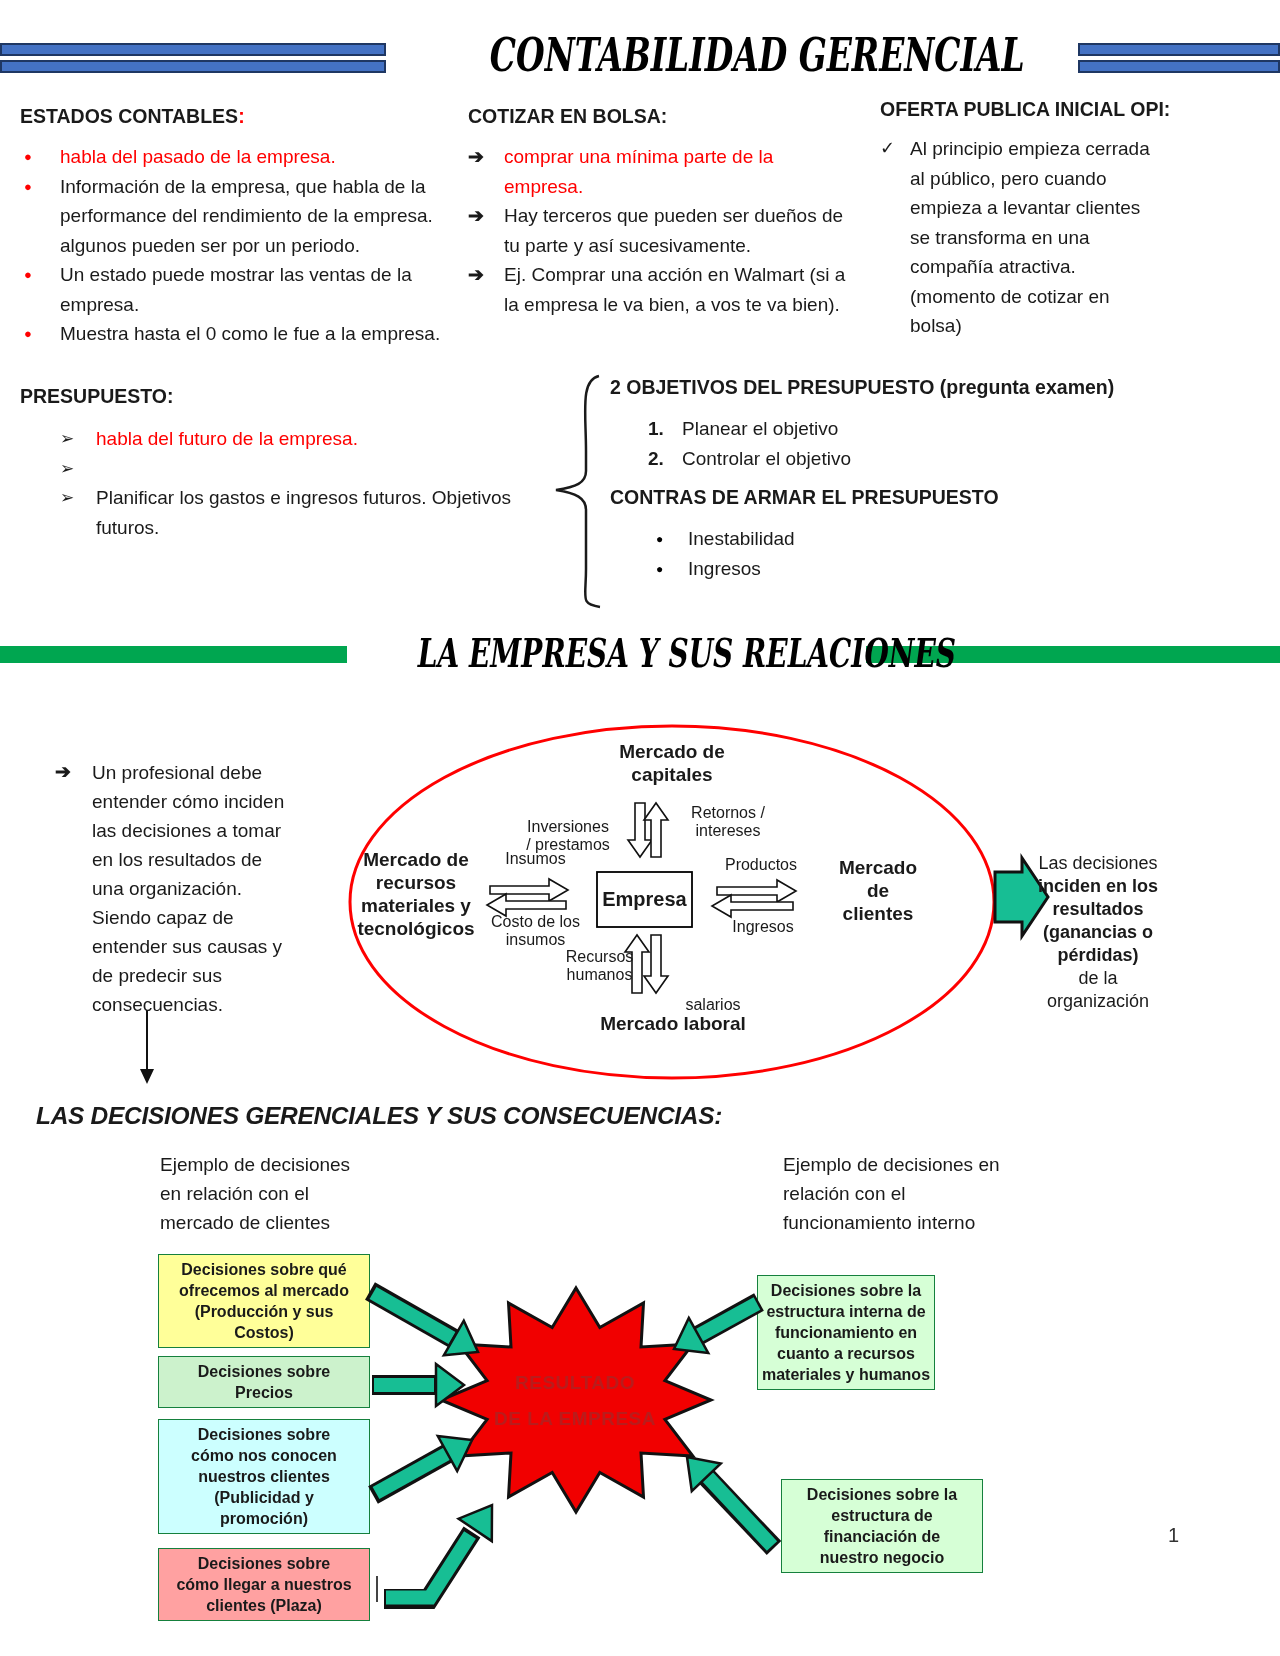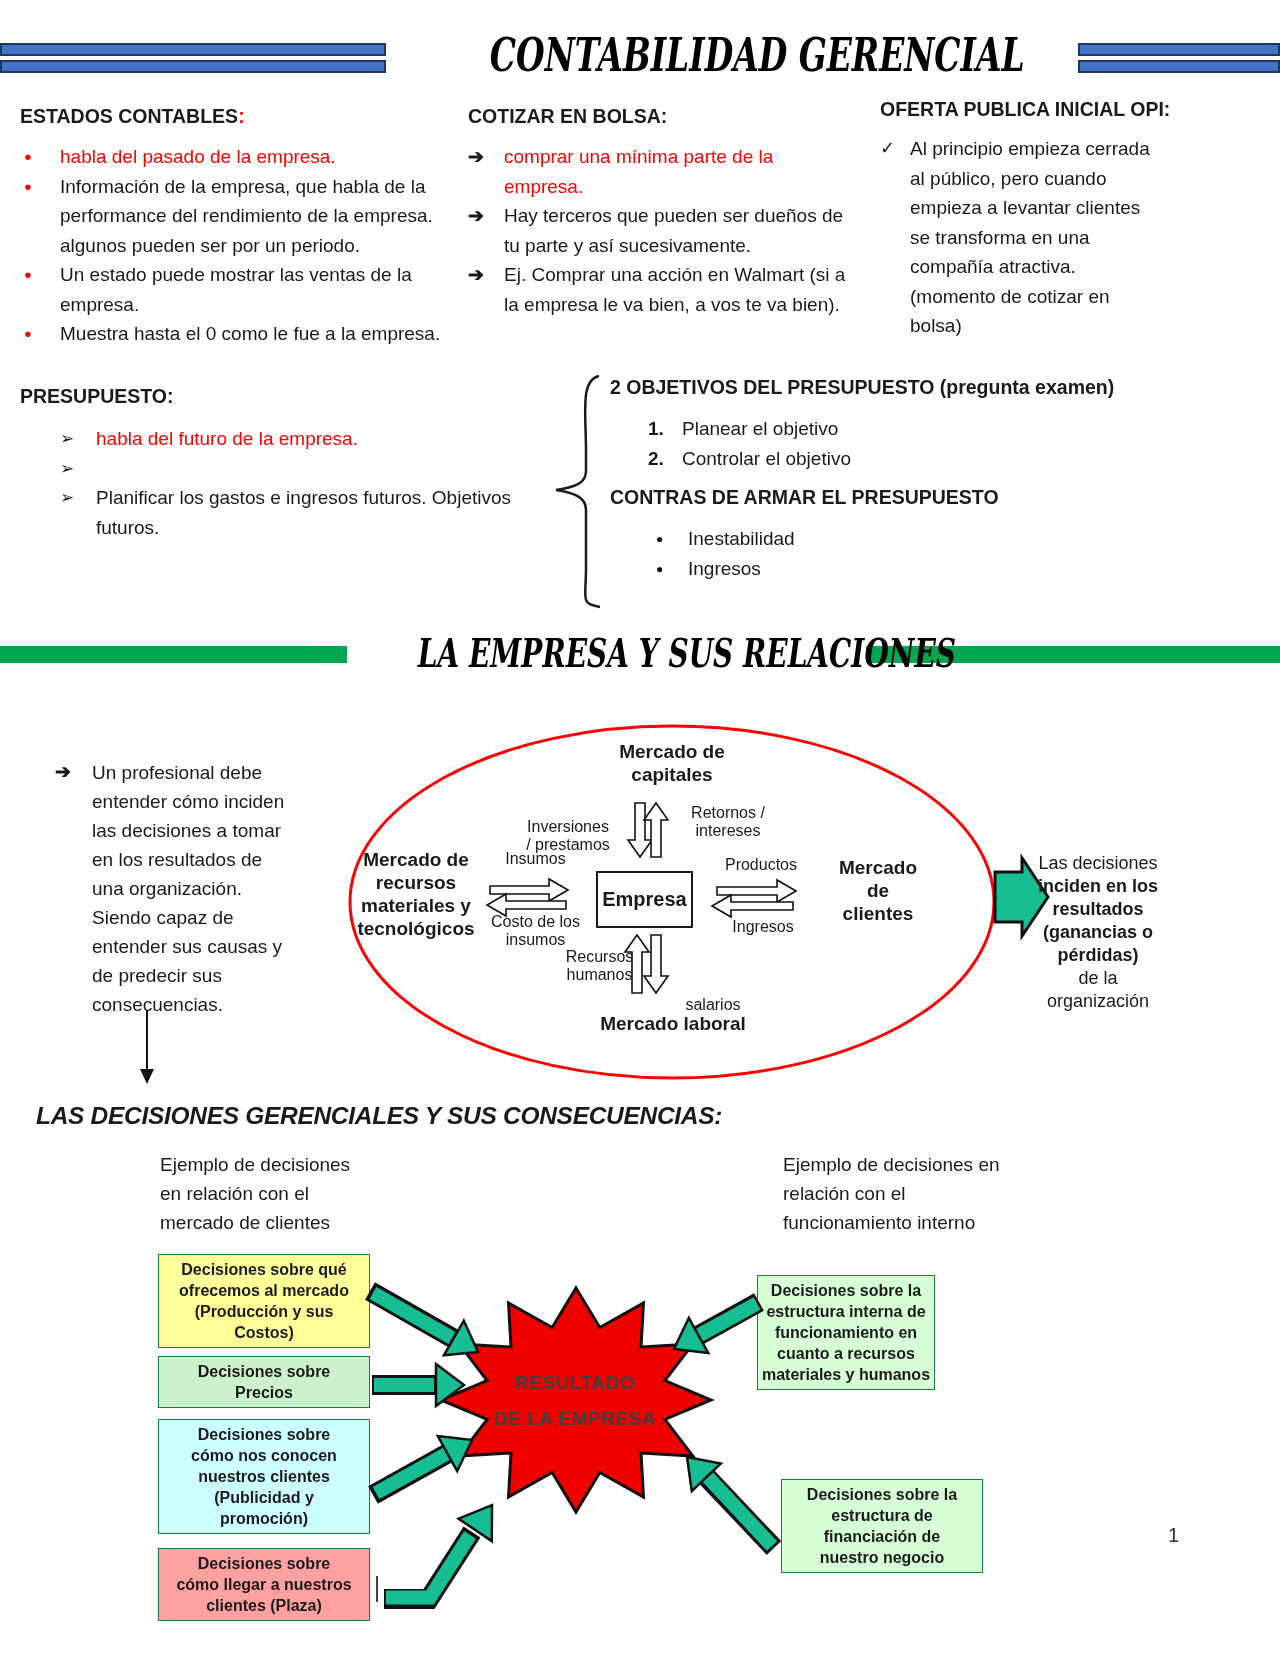--- a/index.html
+++ b/index.html
@@ -35,21 +35,21 @@
   .dlabel{position:absolute;font-size:16px;line-height:17.5px;text-align:center;white-space:pre-line;}
   .dnode{position:absolute;font-weight:bold;font-size:19px;line-height:23px;text-align:center;white-space:pre-line;}
 
   .result-line{font-size:18px;line-height:23px;text-align:center;}
 
   .h2-italic{font-style:italic;font-weight:bold;font-size:24.5px;letter-spacing:-0.3px;}
   .caption{font-size:19px;line-height:29px;white-space:pre-line;}
 
   .dbox{position:absolute;border:1px solid #15803d;box-sizing:border-box;font-weight:bold;
         font-size:16px;line-height:21px;text-align:center;white-space:pre-line;padding:4px 2px;}
-  .star-text{position:absolute;color:#404040;font-weight:bold;font-size:19px;letter-spacing:0.5px;
+  .star-text{position:absolute;color:#b91c1c;font-weight:bold;font-size:19px;letter-spacing:0.5px;
              text-align:center;width:230px;left:460px;}
   .page-num{font-size:20px;color:#333;}
 </style>
 </head>
 <body>
 
 <div class="page">
 
   <div class="bar" style="left:0;top:43px;width:386px;"></div>
   <div class="bar" style="left:0;top:60px;width:386px;"></div>

